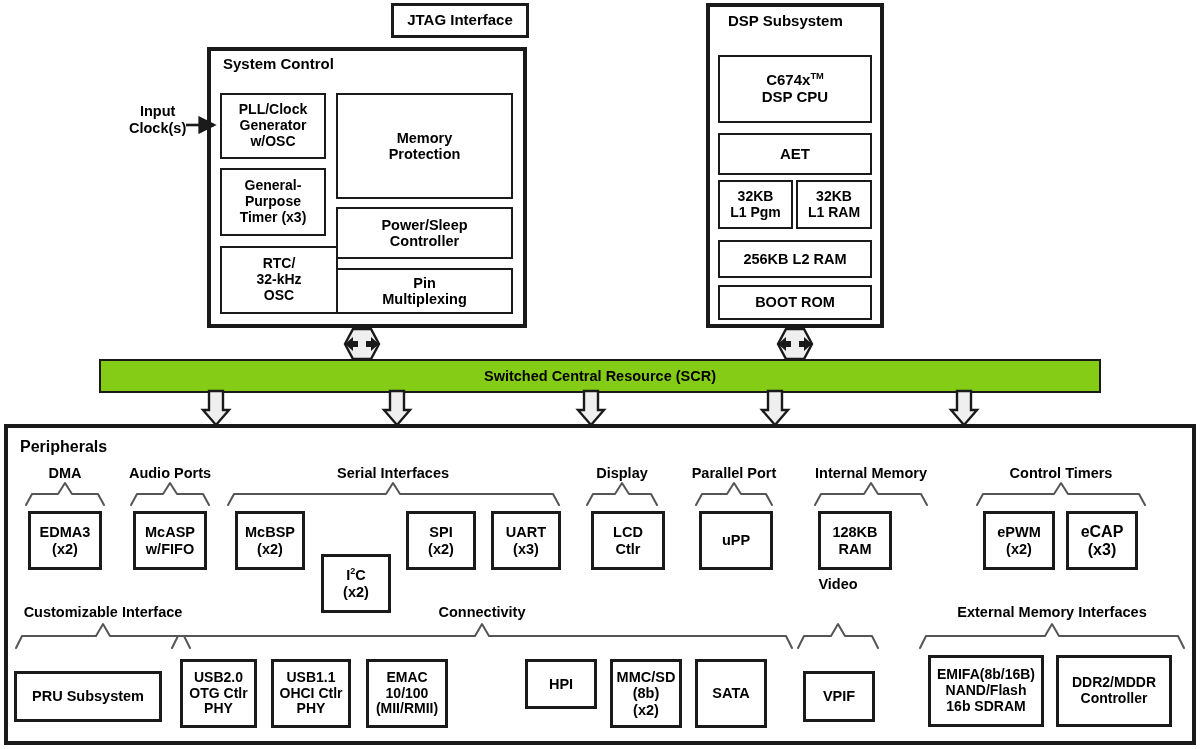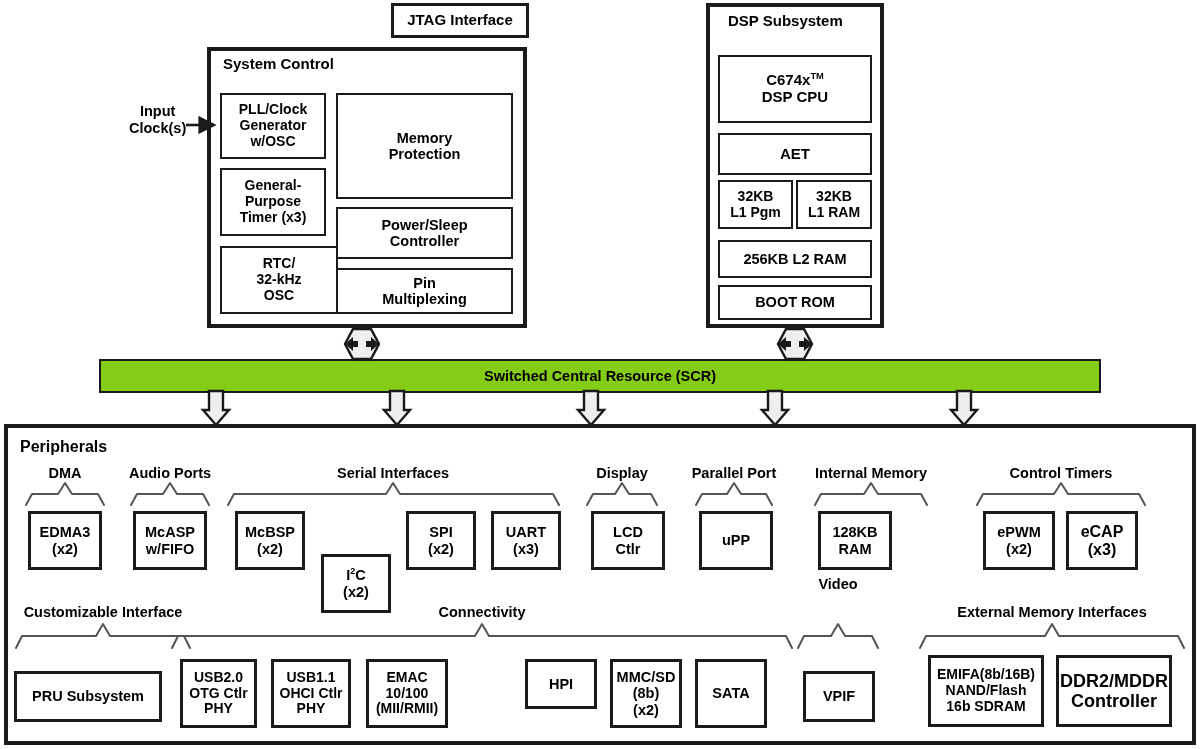--- a/index.html
+++ b/index.html
@@ -163,21 +163,21 @@
     <span>SATA</span>
     </div>
 
   <div class="box" style="left:803px;top:671px;width:72px;height:51px;font-size:14.5px;">
     <span>VPIF</span>
     </div>
 
   <div class="box" style="left:928px;top:655px;width:116px;height:72px;font-size:14px;">
     <span>EMIFA(8b/16B)<br>NAND/Flash<br>16b SDRAM</span>
     </div>
-  <div class="box" style="left:1056px;top:655px;width:116px;height:72px;font-size:18px;">
+  <div class="box" style="left:1056px;top:655px;width:116px;height:72px;font-size:14px;">
     <span>DDR2/MDDR<br>Controller</span>
     </div>
 
   <svg class="ov" viewBox="0 0 1200 749">
     <defs>
       <marker id="arrHead" markerWidth="7" markerHeight="7" refX="6" refY="3.5" orient="auto">
         <path d="M0,0 L7,3.5 L0,7 z" fill="#1a1a1a"></path>
       </marker>
       <g id="biconn">
 

